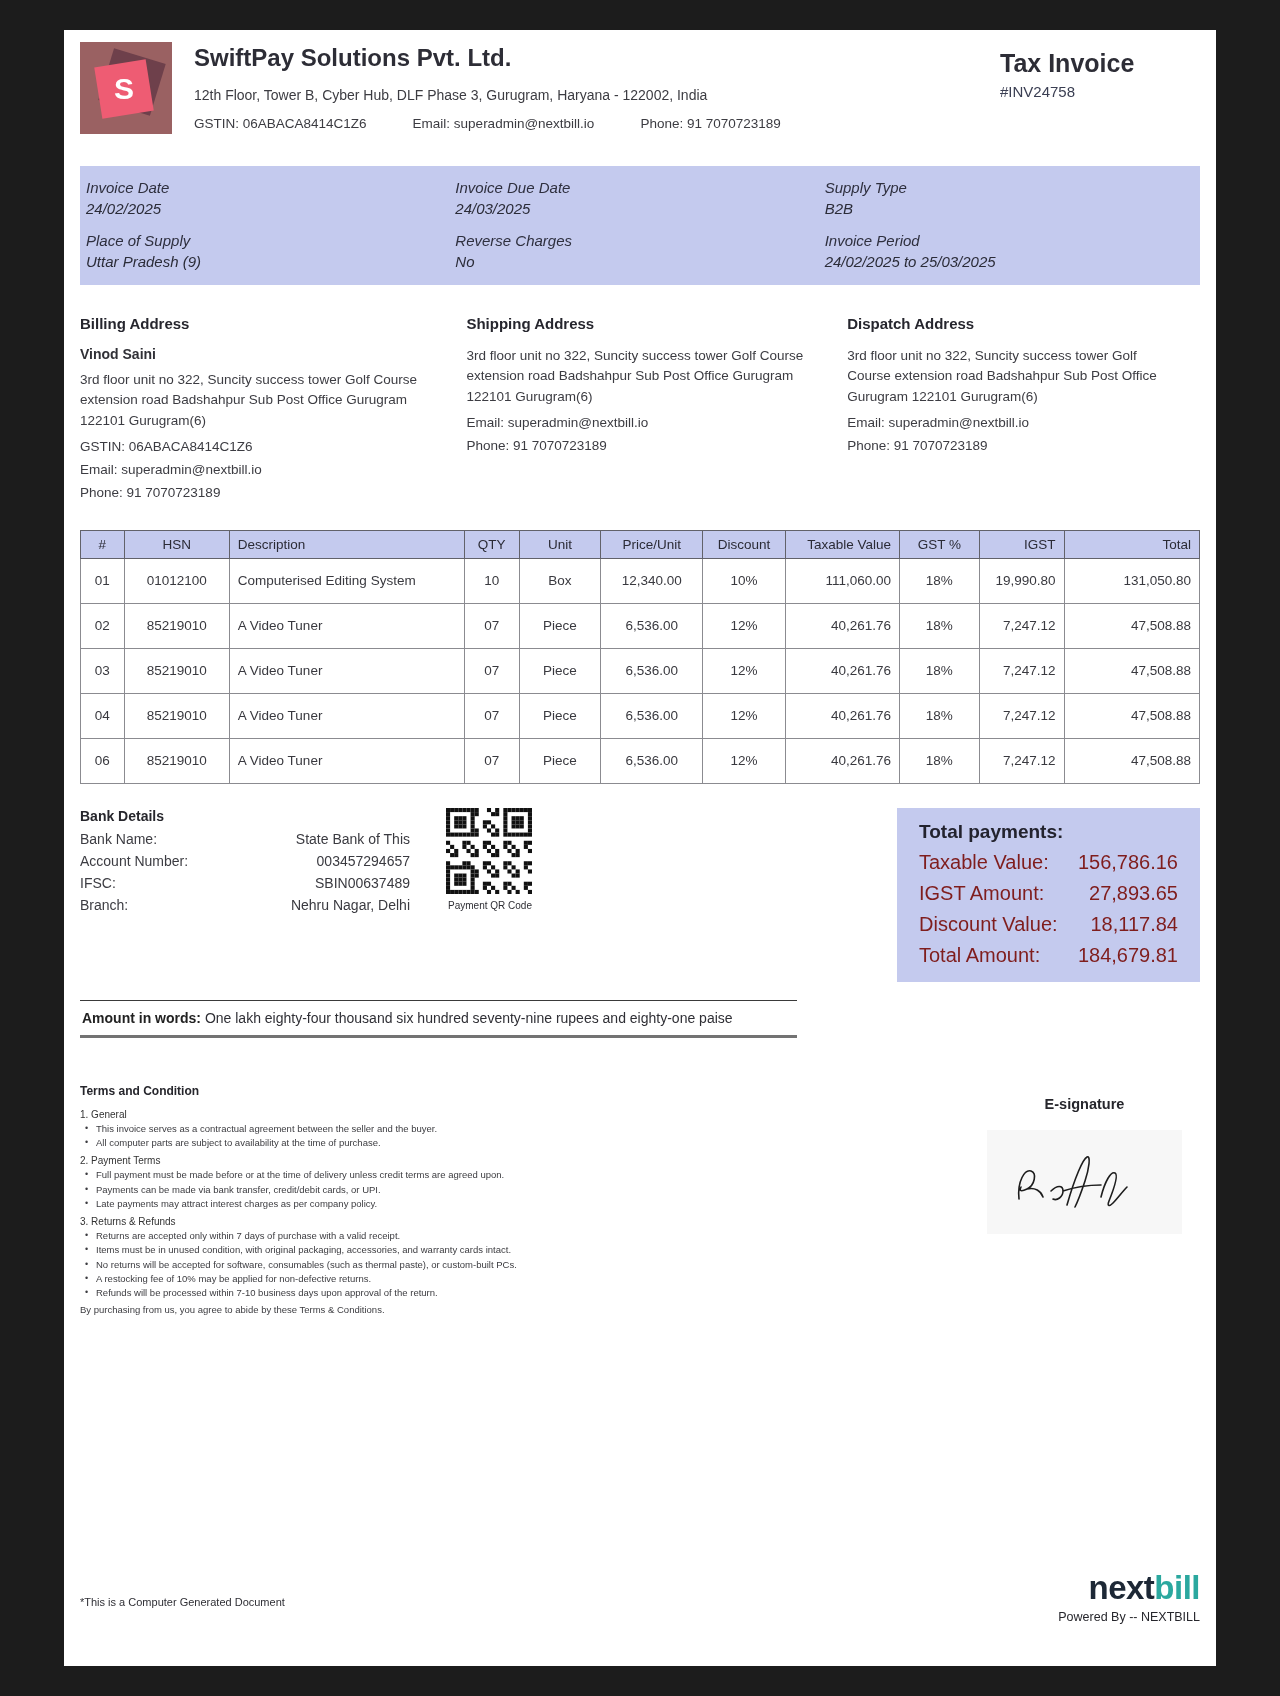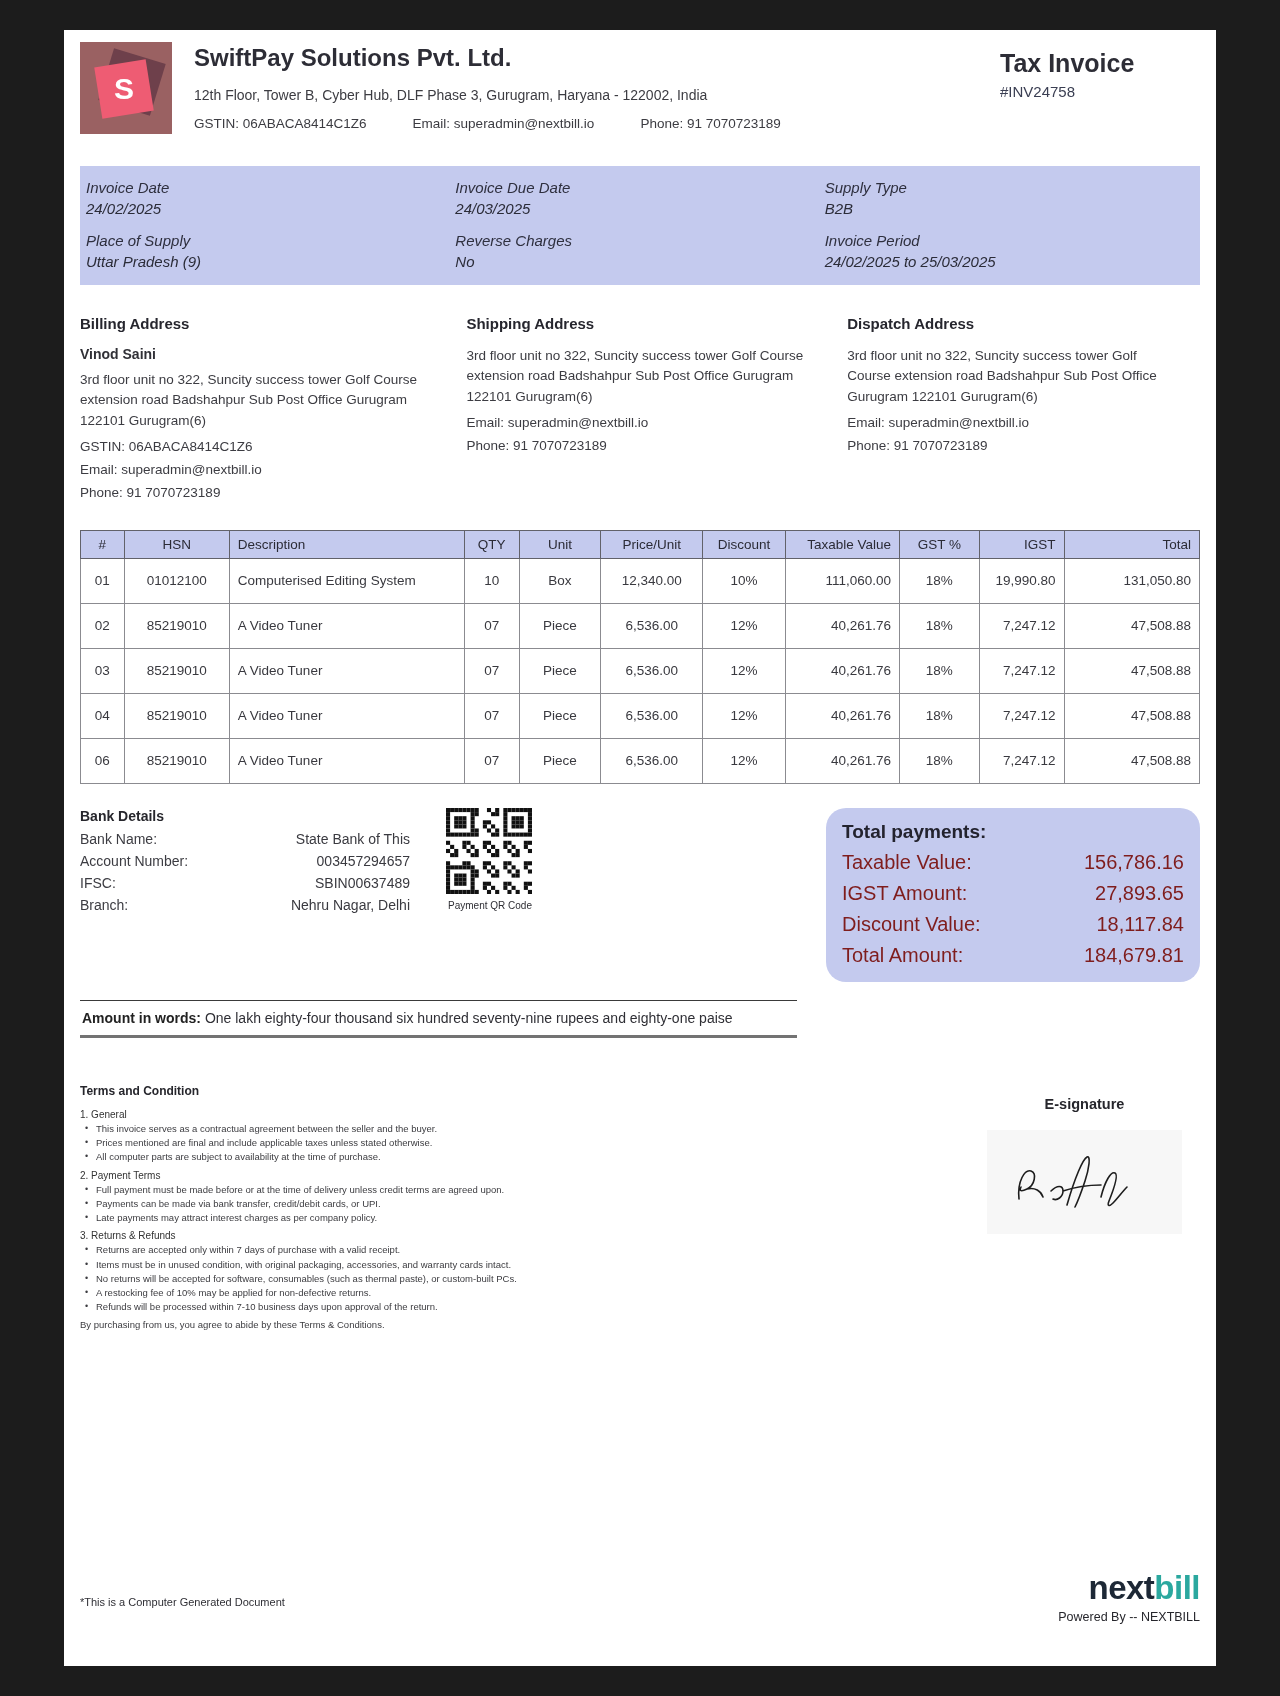--- a/index.html
+++ b/index.html
@@ -54,21 +54,21 @@
 
   
   .section-row{margin-top:24px;display:flex;align-items:flex-start;}
   .bank{width:330px;font-size:14px;flex:none;}
   .bank h3{font-size:14px;font-weight:700;color:#26262c;margin-bottom:7px;}
   .bank-row{display:flex;justify-content:space-between;margin-top:6px;}
   .bank-value{text-align:right;color:#3a3a40;}
   .qr-wrap{margin-left:36px;width:88px;text-align:center;flex:none;}
   .qr-wrap svg{display:block;width:86px;height:86px;fill:#111;}
   .qr-cap{font-size:10px;color:#2f2f35;margin-top:6px;white-space:nowrap;}
-  .totals{margin-left:auto;width:374px;background:var(--lav);padding:13px 16px 15px;border-radius:20px;}
+  .totals{margin-left:auto;width:303px;background:var(--lav);padding:13px 22px 15px;}
   .totals h3{font-size:19px;font-weight:600;color:#23232e;margin-bottom:6px;}
   .totals-row{display:flex;justify-content:space-between;font-size:20px;margin-top:8px;color:#7f1d1d;}
 
   
   .words{margin-top:18px;width:64%;border-top:1px solid #3a3a3a;border-bottom:3px solid #737373;
          padding:9px 2px;font-size:14px;color:#2f2f35;}
   .words .lbl{font-weight:700;color:#222;}
 
   
   .bottom-row{margin-top:46px;display:flex;justify-content:space-between;align-items:flex-start;}
@@ -534,21 +534,20 @@
     <span>One lakh eighty-four thousand six hundred seventy-nine rupees and eighty-one paise</span>
   </div>
 
   <div class="bottom-row">
     <div class="terms">
       <h3>Terms and Condition</h3>
       <div class="sec-h">1. General</div>
       <ul>
 
       <li>This invoice serves as a contractual agreement between the seller and the buyer.</li>
-          <li>Prices mentioned are final and include applicable taxes unless stated otherwise.</li>
           <li>All computer parts are subject to availability at the time of purchase.</li>
         </ul>
       <div class="sec-h">2. Payment Terms</div>
       <ul>
 
       <li>Full payment must be made before or at the time of delivery unless credit terms are agreed upon.</li>
           <li>Payments can be made via bank transfer, credit/debit cards, or UPI.</li>
           <li>Late payments may attract interest charges as per company policy.</li>
         </ul>
       <div class="sec-h">3. Returns &amp; Refunds</div>

